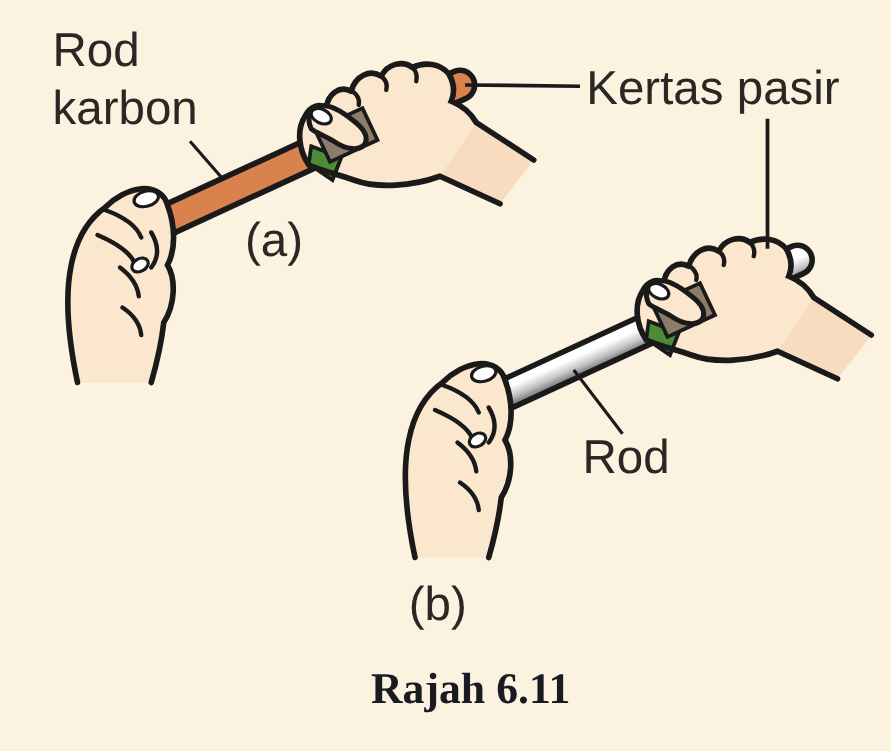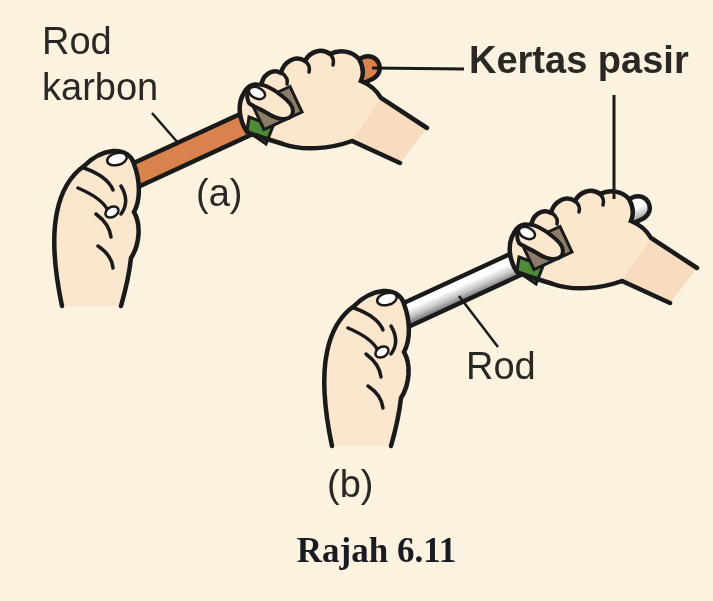--- a/index.html
+++ b/index.html
@@ -116,21 +116,21 @@
     </g>
 
     <path d="M 152,113 L 179,144" stroke="var(--ink)" stroke-width="2.5" fill="none"></path>
     <path d="M 372,68 L 464,69" stroke="var(--ink)" stroke-width="3" fill="none"></path>
     <path d="M 614,95 L 614,199" stroke="var(--ink)" stroke-width="3" fill="none"></path>
     <path d="M 459,296 L 498,347" stroke="var(--ink)" stroke-width="2.5" fill="none"></path>
   </svg>
 
   <div class="lbl" style="left:42px;top:18px;"><span>Rod</span><br><span>karbon</span></div>
 
-  <div class="lbl" style="left:469px;top:37px;font-weight:bold;"><span>Kertas pasir</span></div>
+  <div class="lbl" style="left:469px;top:48px;"><span>Kertas pasir</span></div>
 
   <div class="sub" style="left:196px;top:172px;">(a)</div>
 
   <div class="lbl" style="left:466px;top:343px;"><span>Rod</span><br></div>
 
   <div class="sub" style="left:327px;top:463px;">(b)</div>
 
   <div class="caption">Rajah 6.11</div>
 </div>
 

